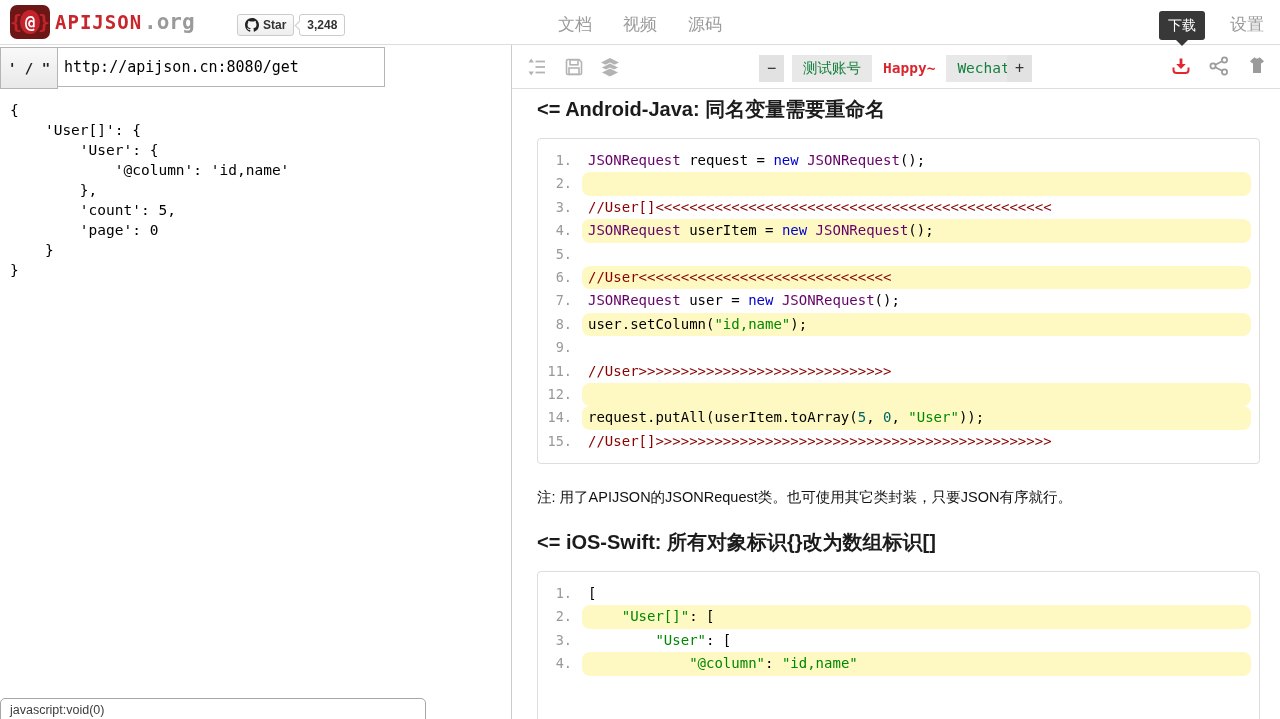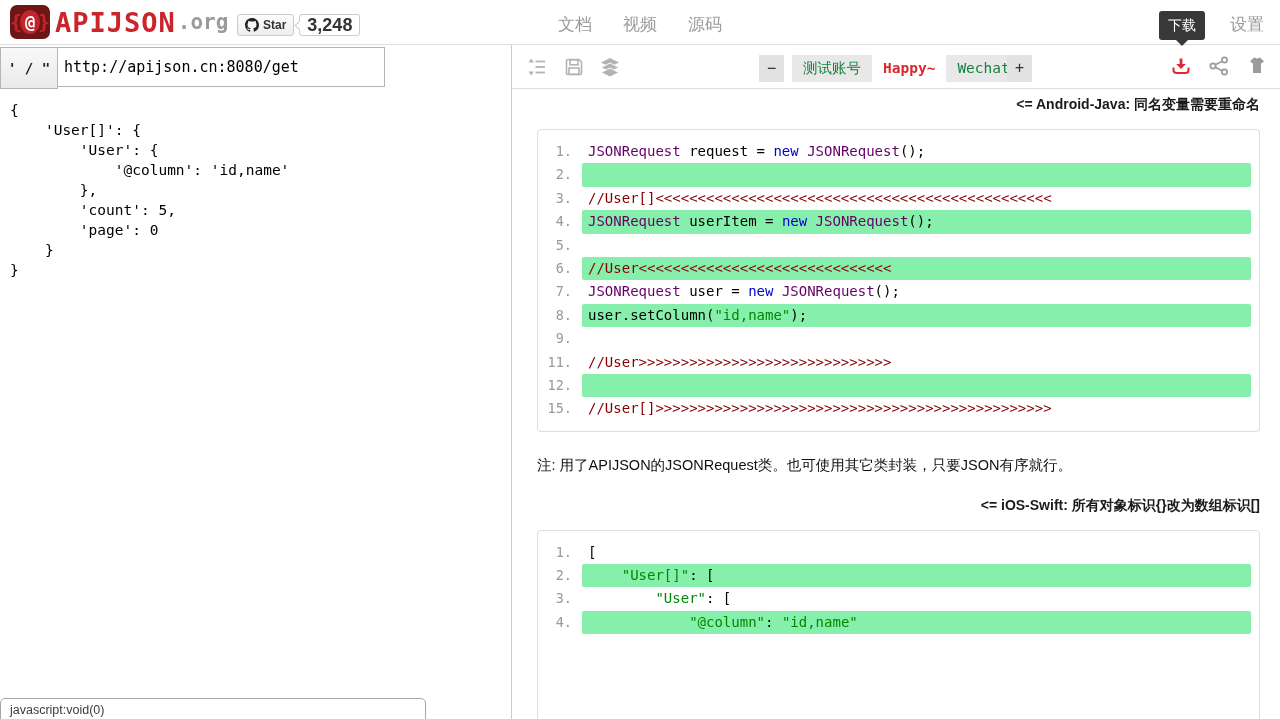--- a/index.html
+++ b/index.html
@@ -11,29 +11,29 @@
   .header { position:absolute; left:0; top:0; width:1280px; height:45px;
     border-bottom:1px solid #ddd; background:#fff; }
   .logo { position:absolute; left:10px; top:5px; display:flex; align-items:center; cursor:pointer; }
   .logo-icon { position:relative; width:40px; height:34px; background:#6d1616; border-radius:7px;
     display:flex; align-items:center; justify-content:center;
     font-family:"DejaVu Sans Mono",monospace; }
   .logo-brace { color:#c3242b; font-weight:bold; font-size:20px; line-height:34px; }
   .logo-at { width:24px; height:24px; background:#c3242b; border-radius:50%; color:#fff;
     font-size:17px; font-weight:bold; text-align:center; line-height:24px; margin:0 -2px; }
   .logo-title { margin-left:5px; font-family:"DejaVu Sans Mono",monospace; font-weight:bold;
-    font-size:27px; color:#c9252b; letter-spacing:1px; }
+    font-size:19px; color:#c9252b; letter-spacing:1px; }
   .logo-suffix { font-family:"DejaVu Sans Mono",monospace; font-weight:bold; font-size:21px;
     color:#9a9a9a; margin-left:2px; }
   .star-widget { position:absolute; left:237px; top:14px; display:flex; align-items:center; }
   .star-btn { display:flex; align-items:center; gap:4px; height:22px; padding:0 7px;
     border:1px solid #ccc; border-radius:3px; background:linear-gradient(#fcfcfc,#eee);
     font-size:12px; font-weight:bold; color:#333; cursor:pointer; }
   .star-count { height:22px; padding:0 7px; margin-left:5px; border:1px solid #ccc;
-    border-radius:3px; background:#fff; font-size:18px; font-weight:bold; color:#333;
+    border-radius:3px; background:#fff; font-size:12px; font-weight:bold; color:#333;
     line-height:20px; position:relative; }
   .star-count:before { content:""; position:absolute; left:-4px; top:7px; width:6px; height:6px;
     background:#fff; border-left:1px solid #ccc; border-bottom:1px solid #ccc;
     transform:rotate(45deg); }
   .nav { position:absolute; left:558px; top:13px; display:flex; gap:31px; }
   .nav-item { font-size:17px; color:#9b9b9b; cursor:pointer; }
   .settings { position:absolute; left:1230px; top:13px; font-size:17px; color:#9b9b9b; cursor:pointer; }
   .dl-tooltip { position:absolute; left:1159px; top:11px; width:46px; height:29px;
     background:rgba(45,45,45,0.95); color:#fff; font-size:14px; text-align:center;
     line-height:29px; border-radius:3px; z-index:5; }
@@ -70,30 +70,30 @@
     text-align:center; line-height:27px; font-size:15px; color:#333; cursor:pointer;
     font-family:"DejaVu Sans Mono",monospace; }
   .seg-btn { height:27px; padding:0 11px; background:#e8e8e8; font-size:14.5px; color:#15803d;
     line-height:27px; cursor:pointer; font-family:"DejaVu Sans Mono",monospace; }
   .seg-btn.active { background:#fff; color:#d9272e; font-weight:bold; }
   .tb-right-icons { position:absolute; left:659px; top:11px; display:flex; gap:18px; }
 
   
   .right-content { position:absolute; left:511px; top:89px; width:769px; bottom:0;
     border-left:1px solid #ccc; background:#fff; padding:0 20px 0 25px; overflow:hidden; }
-  .sec-heading { margin-top:7px; font-size:14px; font-weight:bold; color:#1b1b1b;
-    font-family:"Liberation Sans",sans-serif;text-align:right; }
+  .sec-heading { margin-top:7px; font-size:20px; font-weight:bold; color:#1b1b1b;
+    font-family:"Liberation Sans",sans-serif; }
   .sec-heading.second { margin-top:22px; }
   .code-block { margin-top:15px; border:1px solid #ddd; border-radius:4px; background:#fff;
     padding:10px 8px; font-family:"DejaVu Sans Mono",monospace; font-size:14px; }
   .code-block.cut { height:240px; }
   .code-row { display:flex; height:23.4px; line-height:23.4px; }
   .ln { width:26px; text-align:right; color:#999; flex:none; font-size:13.5px; }
   .cd { flex:1; margin-left:10px; padding-left:6px; white-space:pre; }
-  .cd.alt { background:#86efac; border-radius:2px; }
+  .cd.alt { background:#fef9c3; border-radius:8px; }
   .tk-p { color:#000; }
   .tk-t { color:#660066; }
   .tk-k { color:#0000cc; }
   .tk-s { color:#008800; }
   .tk-n { color:#006666; }
   .tk-c { color:#880000; }
   .note { margin-top:24px; font-size:14.5px; color:#111; }
 
   
   .status-tip { position:absolute; left:0; top:698px; width:426px; height:26px;
@@ -242,20 +242,24 @@
         </div>
         <div class="code-row">
           <span class="ln">11.</span>
           <span class="cd"><span class="tk-c">//User&gt;&gt;&gt;&gt;&gt;&gt;&gt;&gt;&gt;&gt;&gt;&gt;&gt;&gt;&gt;&gt;&gt;&gt;&gt;&gt;&gt;&gt;&gt;&gt;&gt;&gt;&gt;&gt;&gt;&gt;</span></span>
         </div>
         <div class="code-row">
           <span class="ln">12.</span>
           <span class="cd alt"></span>
         </div>
         <div class="code-row">
+          <span class="ln">14.</span>
+          <span class="cd alt"><span class="tk-p">request.putAll(userItem.toArray(</span><span class="tk-n">5</span><span class="tk-p">, </span><span class="tk-n">0</span><span class="tk-p">, </span><span class="tk-s">"User"</span><span class="tk-p">));</span></span>
+        </div>
+        <div class="code-row">
           <span class="ln">15.</span>
           <span class="cd"><span class="tk-c">//User[]&gt;&gt;&gt;&gt;&gt;&gt;&gt;&gt;&gt;&gt;&gt;&gt;&gt;&gt;&gt;&gt;&gt;&gt;&gt;&gt;&gt;&gt;&gt;&gt;&gt;&gt;&gt;&gt;&gt;&gt;&gt;&gt;&gt;&gt;&gt;&gt;&gt;&gt;&gt;&gt;&gt;&gt;&gt;&gt;&gt;&gt;&gt;</span></span>
         </div>
       </div>
     <p class="note">注: 用了APIJSON的JSONRequest类。也可使用其它类封装，只要JSON有序就行。</p>
     <h3 class="sec-heading second">&lt;= iOS-Swift: 所有对象标识{}改为数组标识[]</h3>
     <div class="code-block cut">
         <div class="code-row">
           <span class="ln">1.</span>
           <span class="cd"><span class="tk-p">[</span></span>

